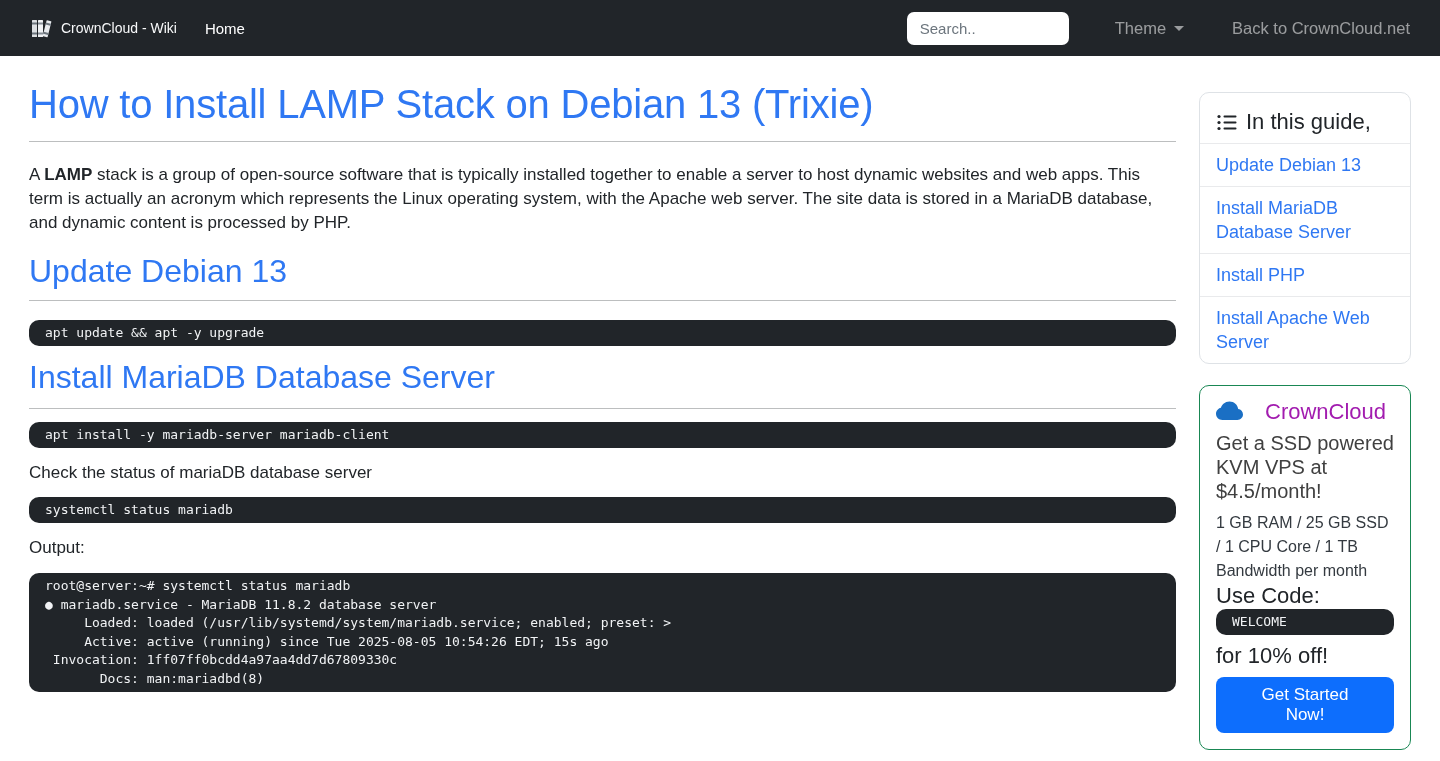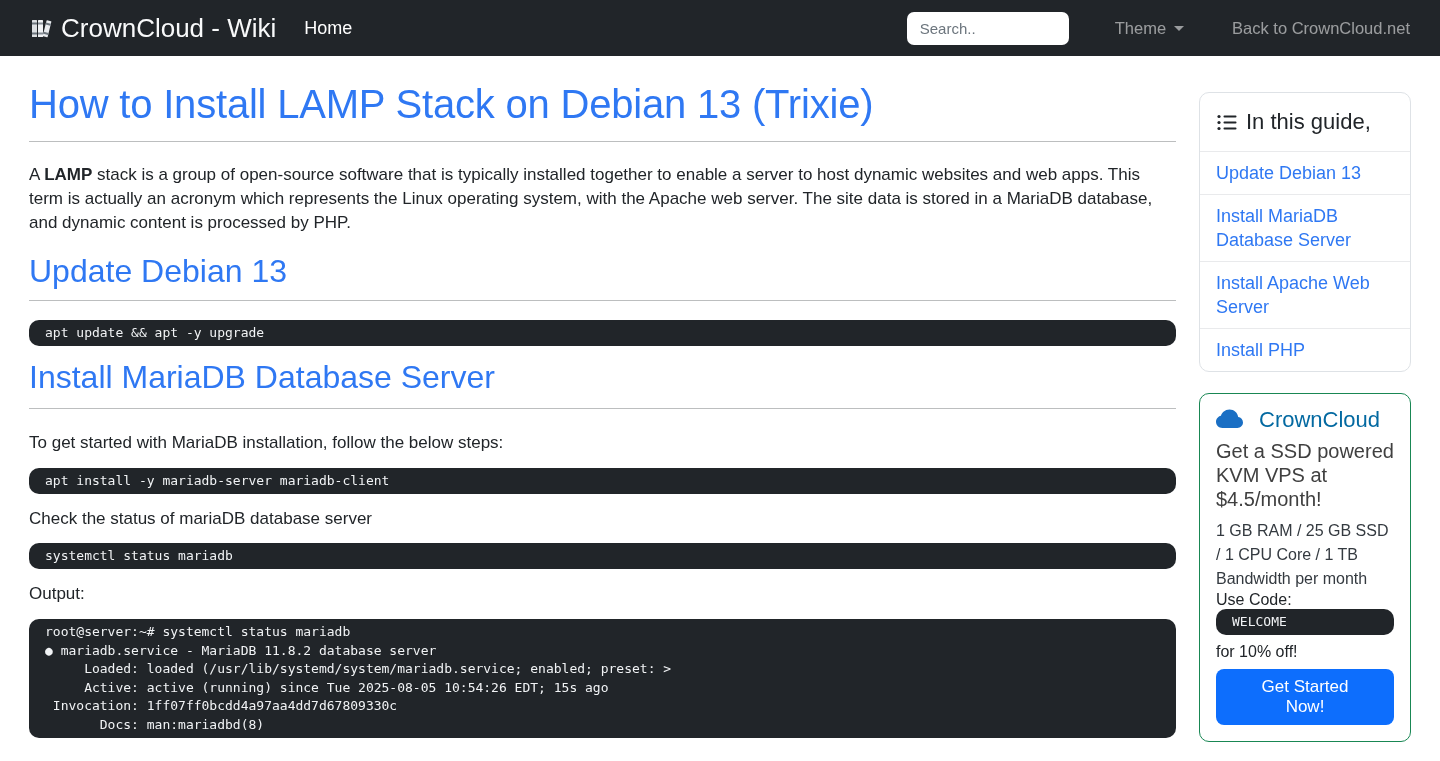--- a/index.html
+++ b/index.html
@@ -3,22 +3,22 @@
 <meta charset="utf-8">
 <style>
   * { margin: 0; padding: 0; box-sizing: border-box; }
   html, body { width: 1440px; height: 761px; overflow: hidden; background: #fff;
     font-family: "Liberation Sans", sans-serif; color: #212529; }
 
   
   .navbar { height: 56px; background: #212529; display: flex; align-items: center;
     padding: 0 30px; }
   .brand { display: flex; align-items: center; gap: 7px; color: #f8f9fa;
-    font-size: 26px; text-decoration: none; margin-right: 28px; cursor: pointer; }
-  .nav-home { color: #ffffff; font-size: 18px; text-decoration: none; cursor: pointer; }
+    font-size: 14px; text-decoration: none; margin-right: 28px; cursor: pointer; }
+  .nav-home { color: #ffffff; font-size: 15px; text-decoration: none; cursor: pointer; }
   .search-input { margin-left: auto; width: 162px; height: 33px; border: none;
     border-radius: 7px; padding: 6px 13px; font-size: 15px; outline: none;
     font-family: "Liberation Sans", sans-serif; color: #212529; background: #fff; }
   .search-input::placeholder { color: #6c757d; }
   .nav-muted { color: rgba(255,255,255,0.55); font-size: 16.5px; text-decoration: none;
     cursor: pointer; display: inline-flex; align-items: center; }
   .nav-theme { margin-left: 46px; }
   .nav-back { margin-left: 48px; text-align: right; }
   .caret { display: inline-block; margin-left: 8px; border-left: 5px solid transparent;
     border-right: 5px solid transparent; border-top: 5px solid rgba(255,255,255,0.55); }
@@ -38,36 +38,36 @@
   .mt21 { margin-top: 21px; } .mt17 { margin-top: 17px; } .mt19 { margin-top: 19px; }
   .mt12 { margin-top: 12px; } .mt22 { margin-top: 22px; } .mt13 { margin-top: 13px; }
   pre.code { background: #212529; color: #f1f3f5; border-radius: 10px;
     padding: 4px 16px; font-family: "DejaVu Sans Mono", monospace; font-size: 13px;
     line-height: 18px; white-space: pre; overflow: hidden; }
   pre.code.output { line-height: 18.5px; }
 
   
   .card { background: #fff; border: 1px solid #dee2e6; border-radius: 10px;
     overflow: hidden; }
-  .guide-header { display: flex; align-items: center; gap: 9px; padding: 16px 16px 16px;
+  .guide-header { display: flex; align-items: center; gap: 9px; padding: 16px 16px 8px;
     font-size: 22px; color: #212529; border-bottom: 1px solid #e9eaec; }
   .guide-list { list-style: none; }
   .guide-item { padding: 9px 16px; }
   .guide-item + .guide-item { border-top: 1px solid #e9eaec; }
   .guide-item a { color: #2f78f3; font-size: 18px; line-height: 24px;
     text-decoration: none; cursor: pointer; display: block; }
 
   .promo { border: 1px solid #198754; border-radius: 10px; margin-top: 21px;
     padding: 12px 16px 16px; background: #fff; }
-  .promo-brand { display: flex; align-items: center; gap: 16px; font-size: 22px;
-    color: #0369a1; }
+  .promo-brand { display: flex; align-items: center; gap: 22px; font-size: 22px;
+    color: #a21caf; }
   .promo-headline { font-size: 20px; line-height: 24px; font-weight: 400;
     color: #404040; margin-top: 6px; }
   .promo-specs { font-size: 16px; line-height: 24px; color: #343a40; margin-top: 8px; }
-  .promo-sub { font-size: 16px; color: #212529; font-weight: 400; }
+  .promo-sub { font-size: 22px; color: #212529; font-weight: 400; }
   .promo-code { margin-top: 0; width: 100%; }
   .promo-cta { display: inline-block; margin-top: 8px; background: #0d6efd; color: #fff;
     font-size: 17px; padding: 8px 24px; border: none; border-radius: 8px;
     cursor: pointer; font-family: "Liberation Sans", sans-serif; }
   .mt8 { margin-top: 8px; } .mt0 { margin-top: 0; }
 </style>
 </head>
 <body>
 
 <nav class="navbar">
@@ -106,21 +106,20 @@
 
     <p class="body-text mt21"><span>A </span><b>LAMP</b><span> stack is a group of open-source software that is typically installed together to enable a server to host dynamic websites and web apps. This term is actually an acronym which represents the Linux operating system, with the Apache web server. The site data is stored in a MariaDB database, and dynamic content is processed by PHP.</span></p>
 
     <h2 class="sec mt17">Update Debian 13</h2>
     <hr class="hr2">
     <pre class="code mt19">apt update &amp;&amp; apt -y upgrade</pre>
 
     <h2 class="sec mt12">Install MariaDB Database Server</h2>
     <hr class="hr3">
 
-    <p class="body-text mt22">To get started with MariaDB installation, follow the below steps:</p>
     <pre class="code mt13">apt install -y mariadb-server mariadb-client</pre>
 
     <p class="body-text mt13">Check the status of mariaDB database server</p>
     <pre class="code mt12">systemctl status mariadb</pre>
 
     <p class="body-text mt13">Output:</p>
     <pre class="code output mt13">root@server:~# systemctl status mariadb
 ● mariadb.service - MariaDB 11.8.2 database server
      Loaded: loaded (/usr/lib/systemd/system/mariadb.service; enabled; preset: &gt;
      Active: active (running) since Tue 2025-08-05 10:54:26 EDT; 15s ago
@@ -145,24 +144,24 @@
         <span>In this guide,</span>
       </div>
       <ul class="guide-list">
         <li class="guide-item">
           <a>Update Debian 13</a>
           </li>
         <li class="guide-item">
           <a>Install MariaDB Database Server</a>
           </li>
         <li class="guide-item">
-          <a>Install Apache Web Server</a>
+          <a>Install PHP</a>
           </li>
         <li class="guide-item">
-          <a>Install PHP</a>
+          <a>Install Apache Web Server</a>
           </li>
       </ul>
     </div>
 
     <div class="promo">
       <div class="promo-brand">
         <span style="display:inline-flex;">
           <svg width="27" height="27" viewBox="0 0 16 16">
             <path fill="#1a6fc4" d="M4.406 3.342A5.53 5.53 0 0 1 8 2c2.69 0 4.923 2
               5.166 4.579C14.758 6.804 16 8.137 16 9.773 16 11.569 14.502 13

